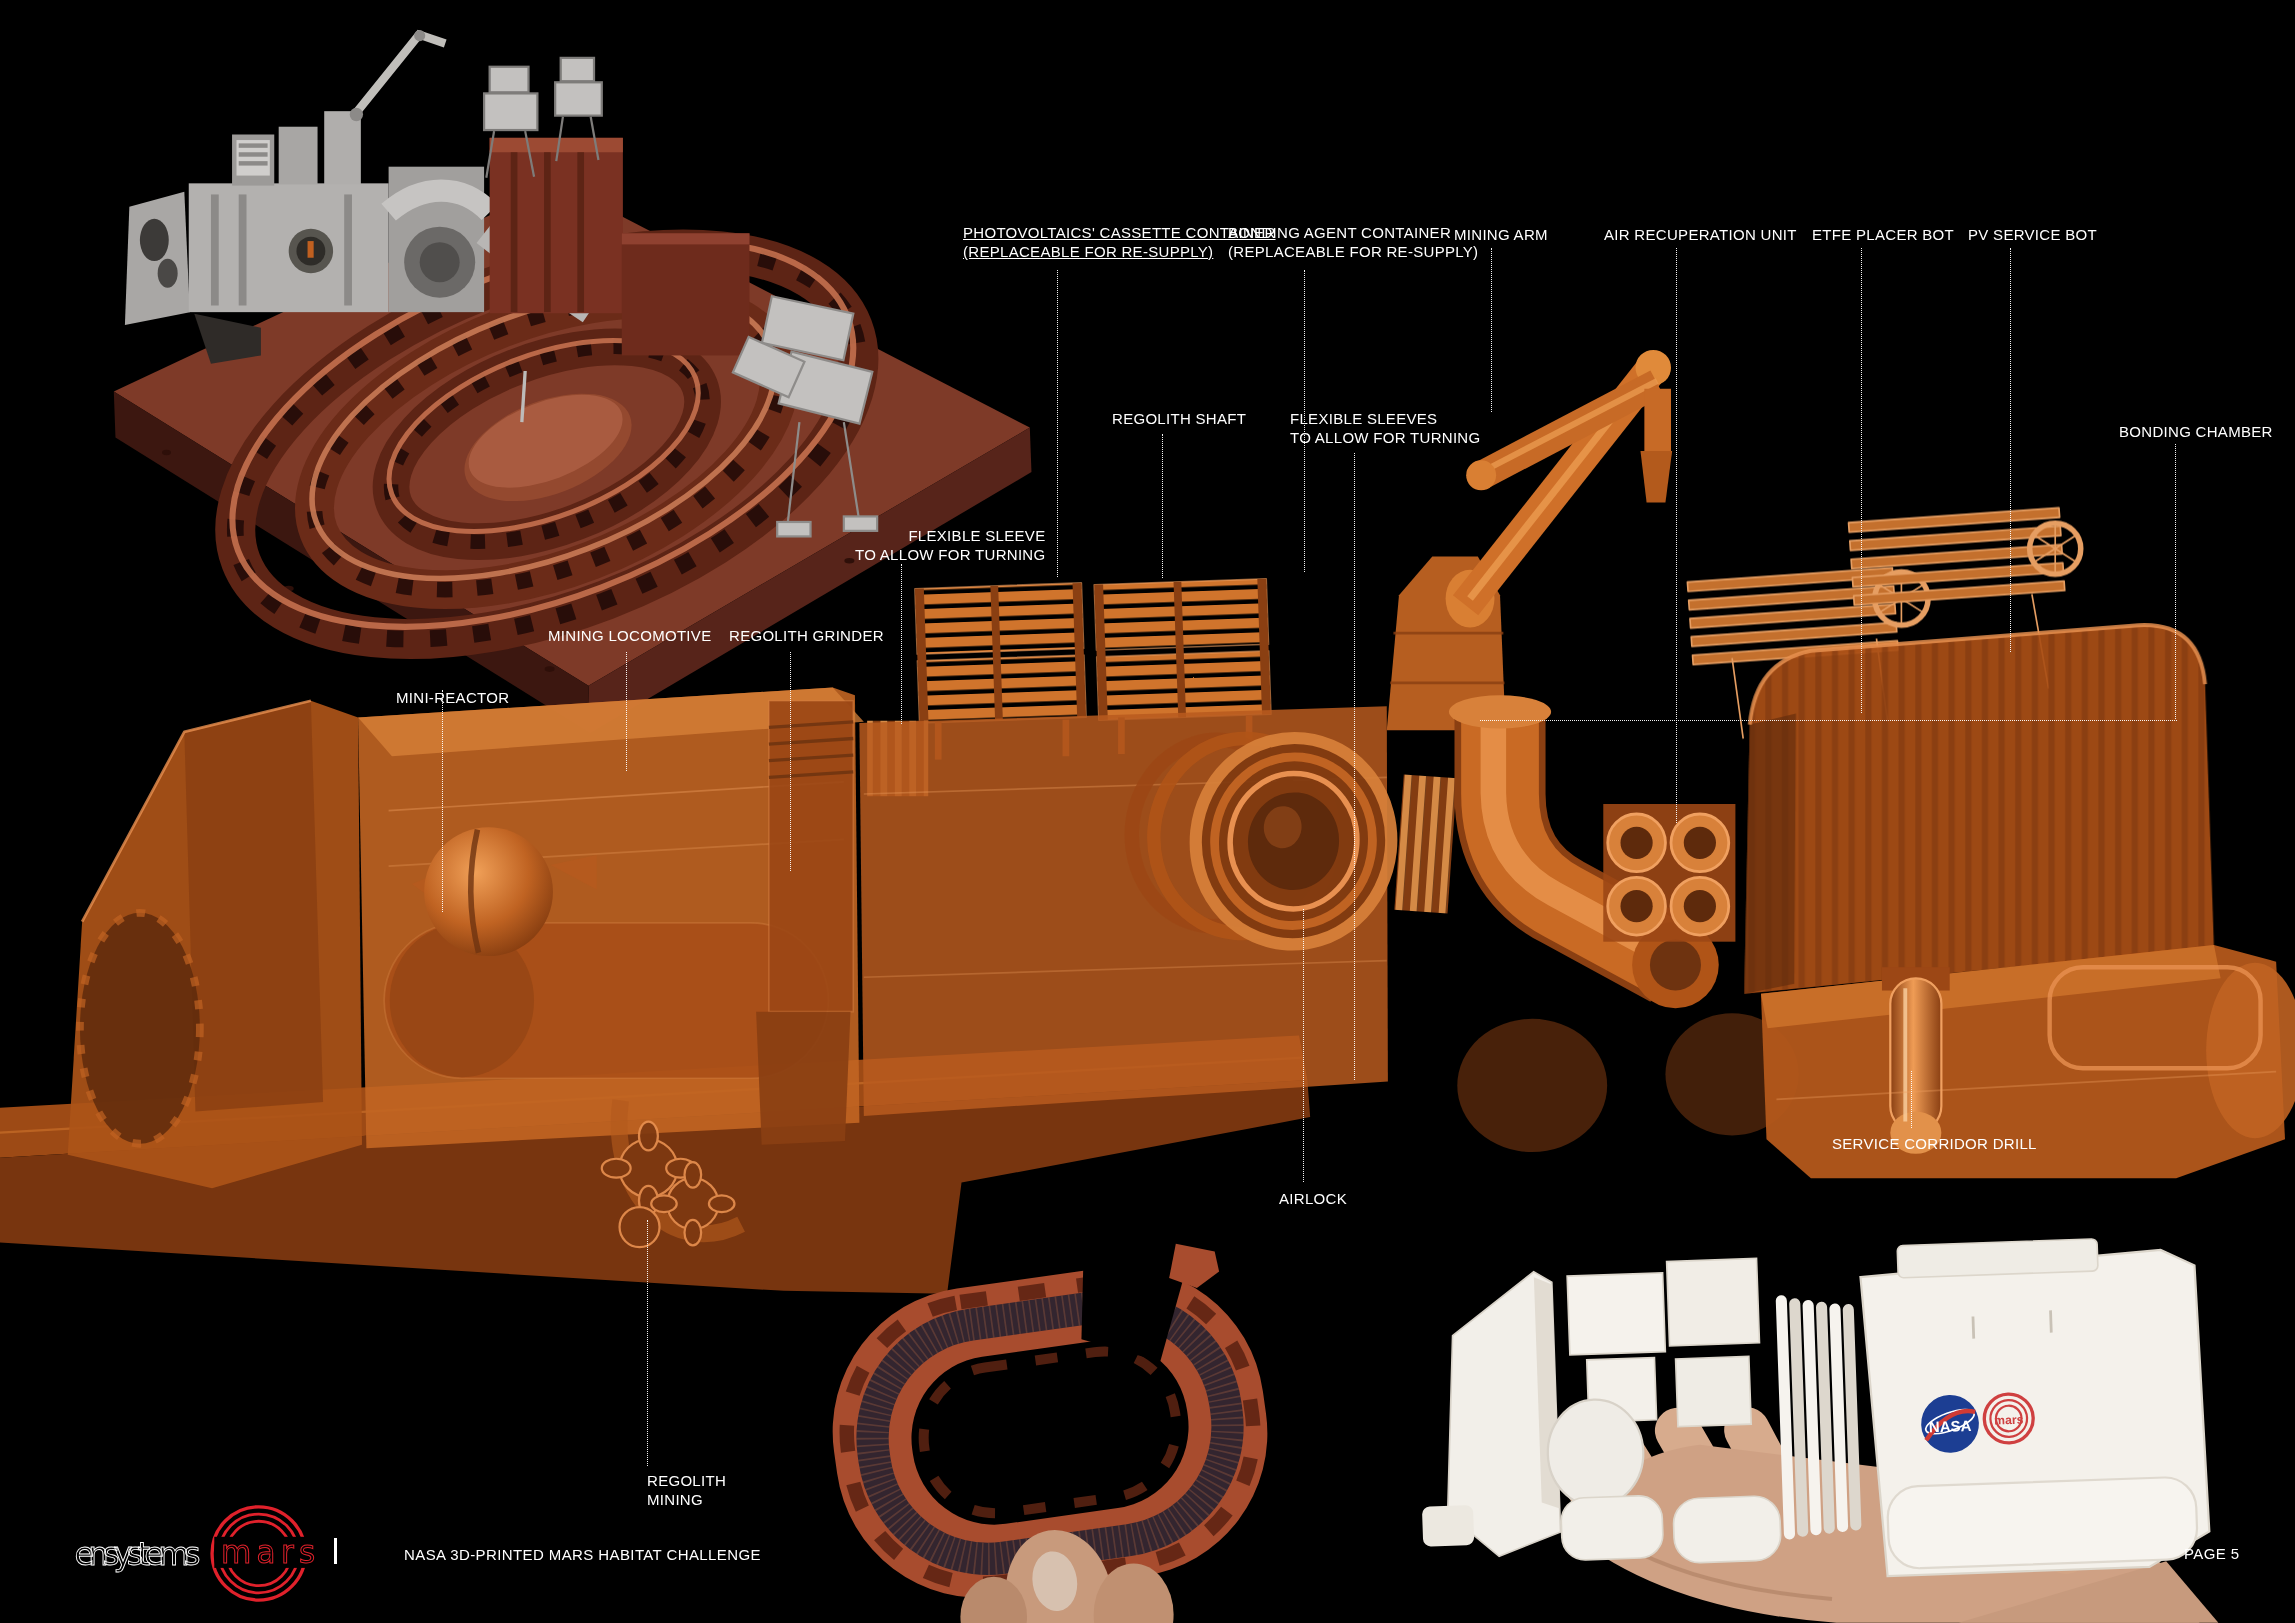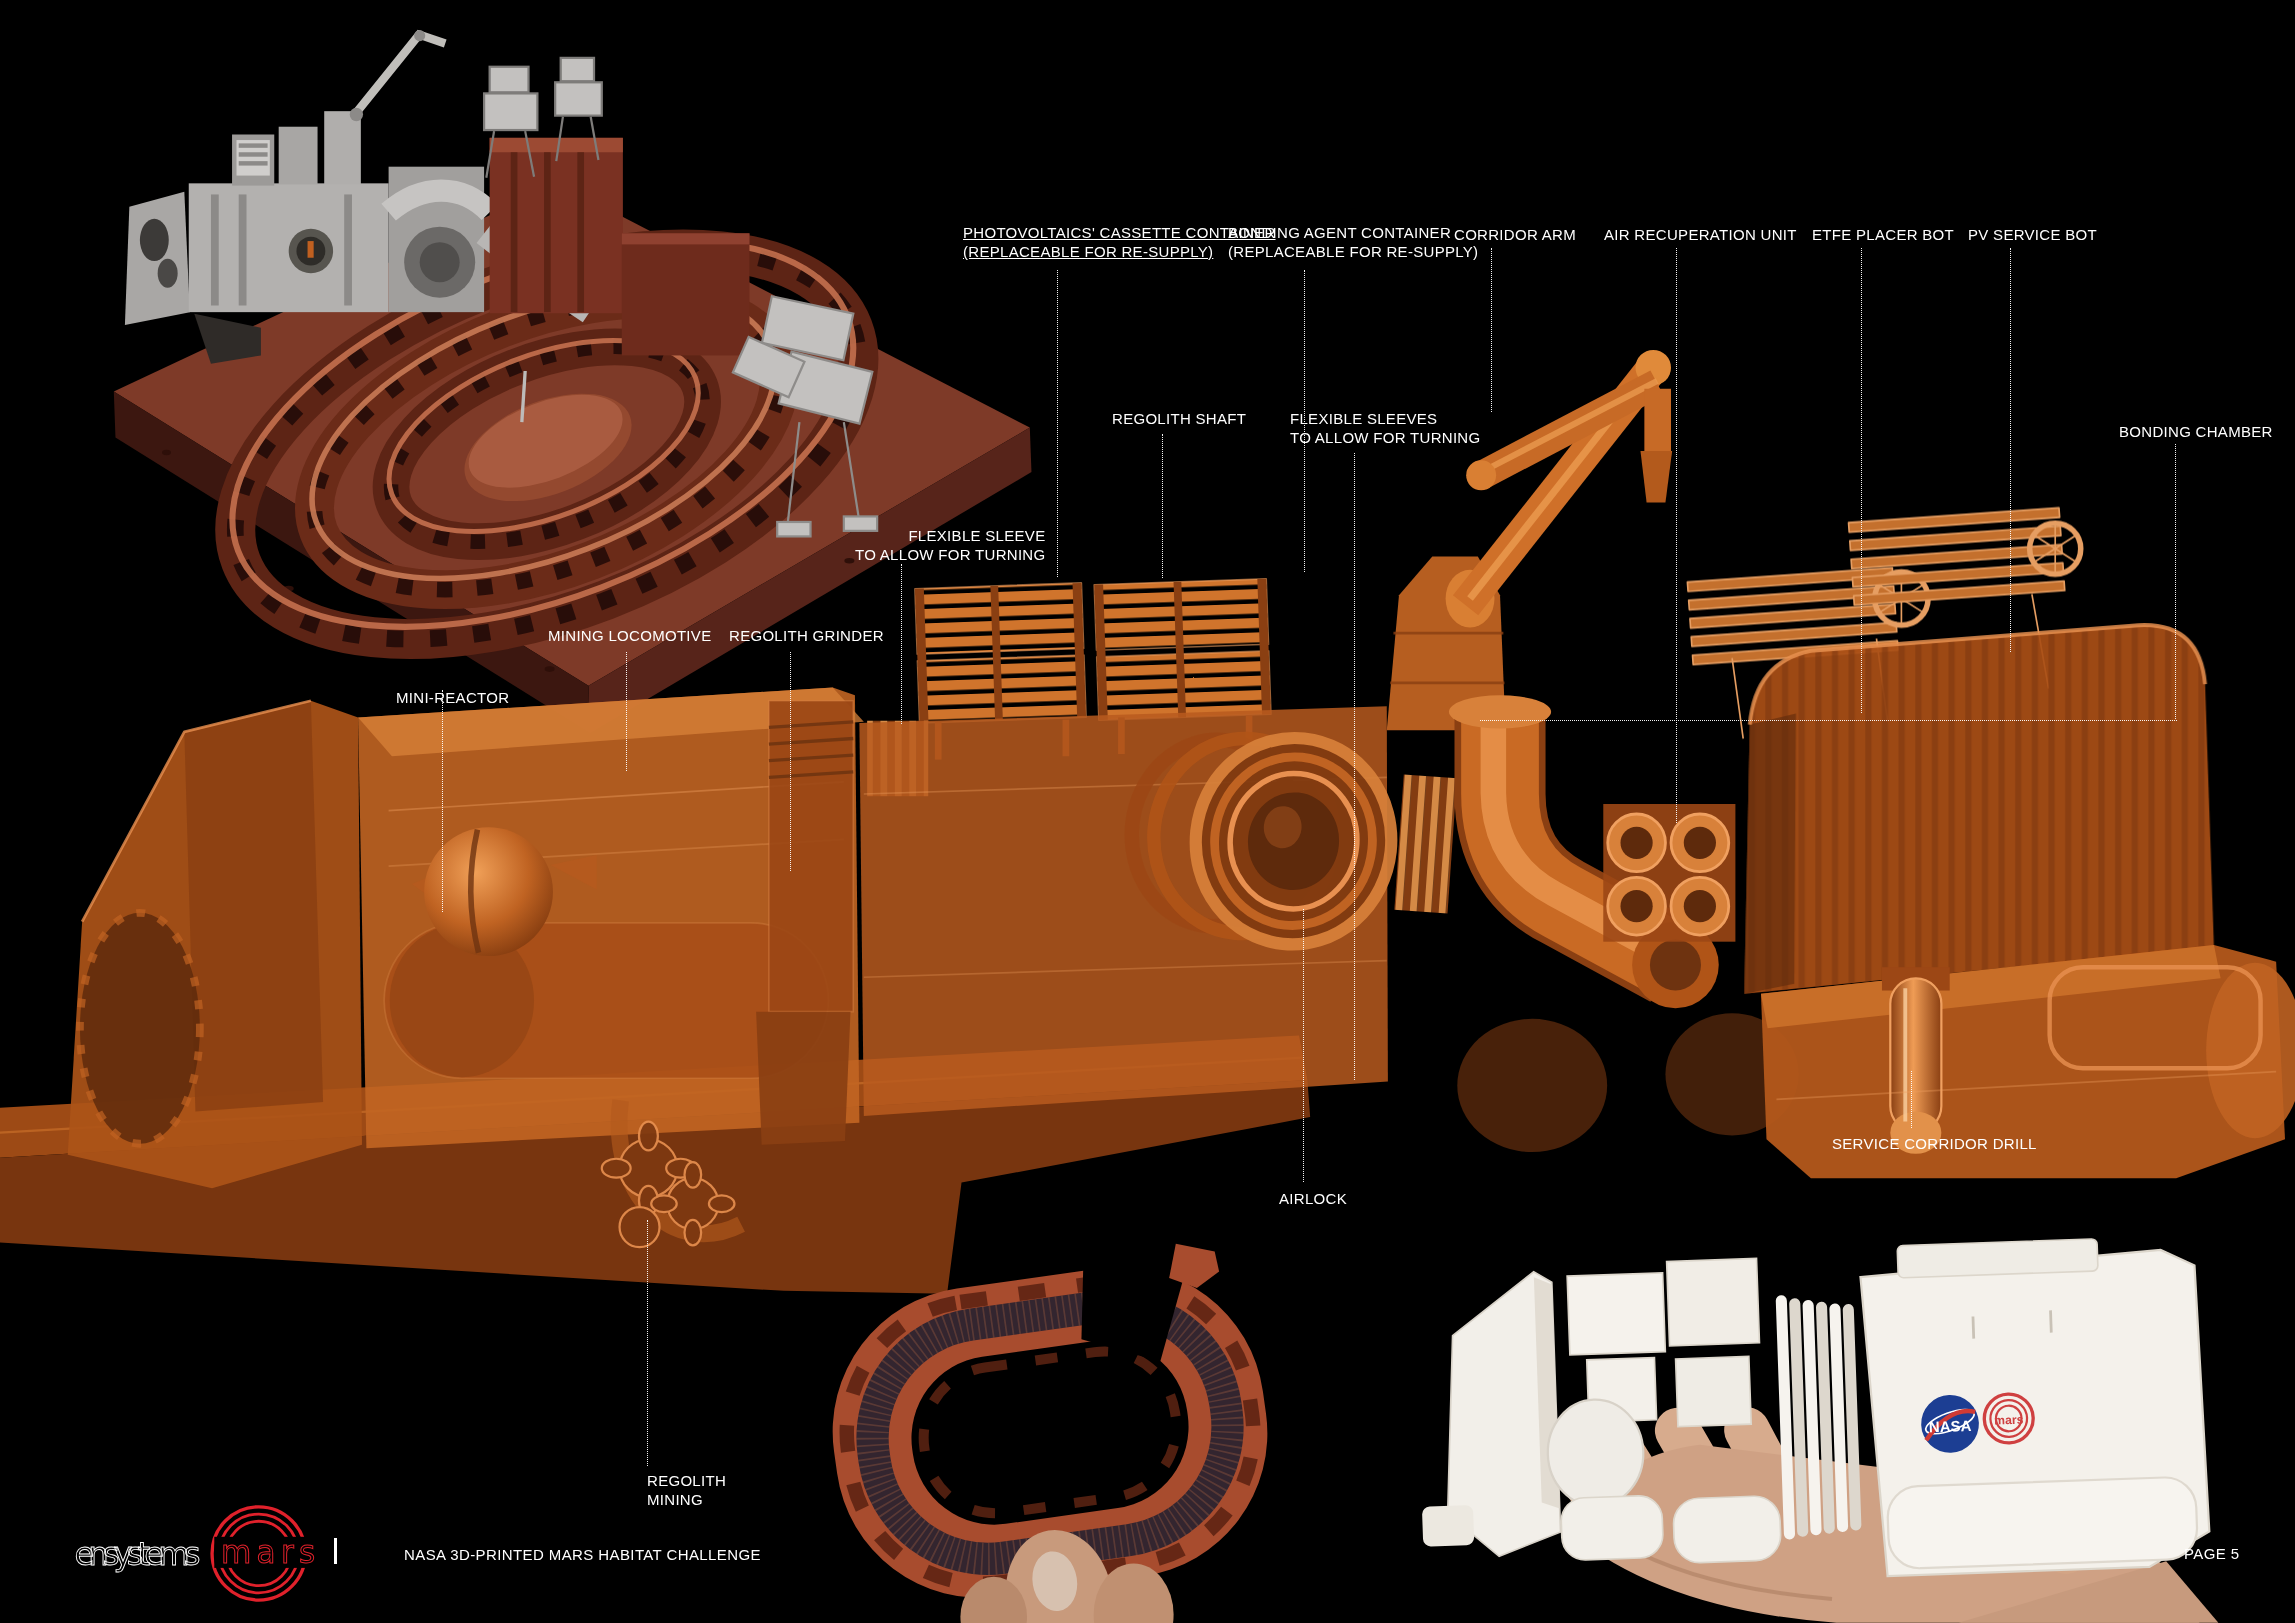--- a/index.html
+++ b/index.html
@@ -411,21 +411,21 @@
 <div class="leader-v" style="left:790px;top:652px;height:219px;"></div>
 <div class="leader-v" style="left:442px;top:690px;height:222px;"></div>
 <div class="leader-v" style="left:1911px;top:1071px;height:57px;"></div>
 <div class="leader-v" style="left:1303px;top:909px;height:273px;"></div>
 <div class="leader-v" style="left:647px;top:1220px;height:246px;"></div>
 
 <div class="callout" style="left:963px;top:223px;text-decoration:underline;">PHOTOVOLTAICS' CASSETTE CONTAINER
 (REPLACEABLE FOR RE-SUPPLY)</div>
 <div class="callout" style="left:1228px;top:223px;">BONDING AGENT CONTAINER
 (REPLACEABLE FOR RE-SUPPLY)</div>
-<div class="callout" style="left:1454px;top:225px;">CORRIDOR ARM</div>
+<div class="callout" style="left:1454px;top:225px;">MINING ARM</div>
 <div class="callout" style="left:1604px;top:225px;">AIR RECUPERATION UNIT</div>
 <div class="callout" style="left:1812px;top:225px;">ETFE PLACER BOT</div>
 <div class="callout" style="left:1968px;top:225px;">PV SERVICE BOT</div>
 <div class="callout" style="left:1112px;top:409px;">REGOLITH SHAFT</div>
 <div class="callout" style="left:1254px;top:409px;margin-left:36px;">FLEXIBLE SLEEVES
 TO ALLOW FOR TURNING</div>
 <div class="callout" style="left:2119px;top:422px;">BONDING CHAMBER</div>
 <div class="callout" style="left:855px;top:526px;text-align:right;">FLEXIBLE SLEEVE
 TO ALLOW FOR TURNING</div>
 <div class="callout" style="left:548px;top:626px;">MINING LOCOMOTIVE</div>

